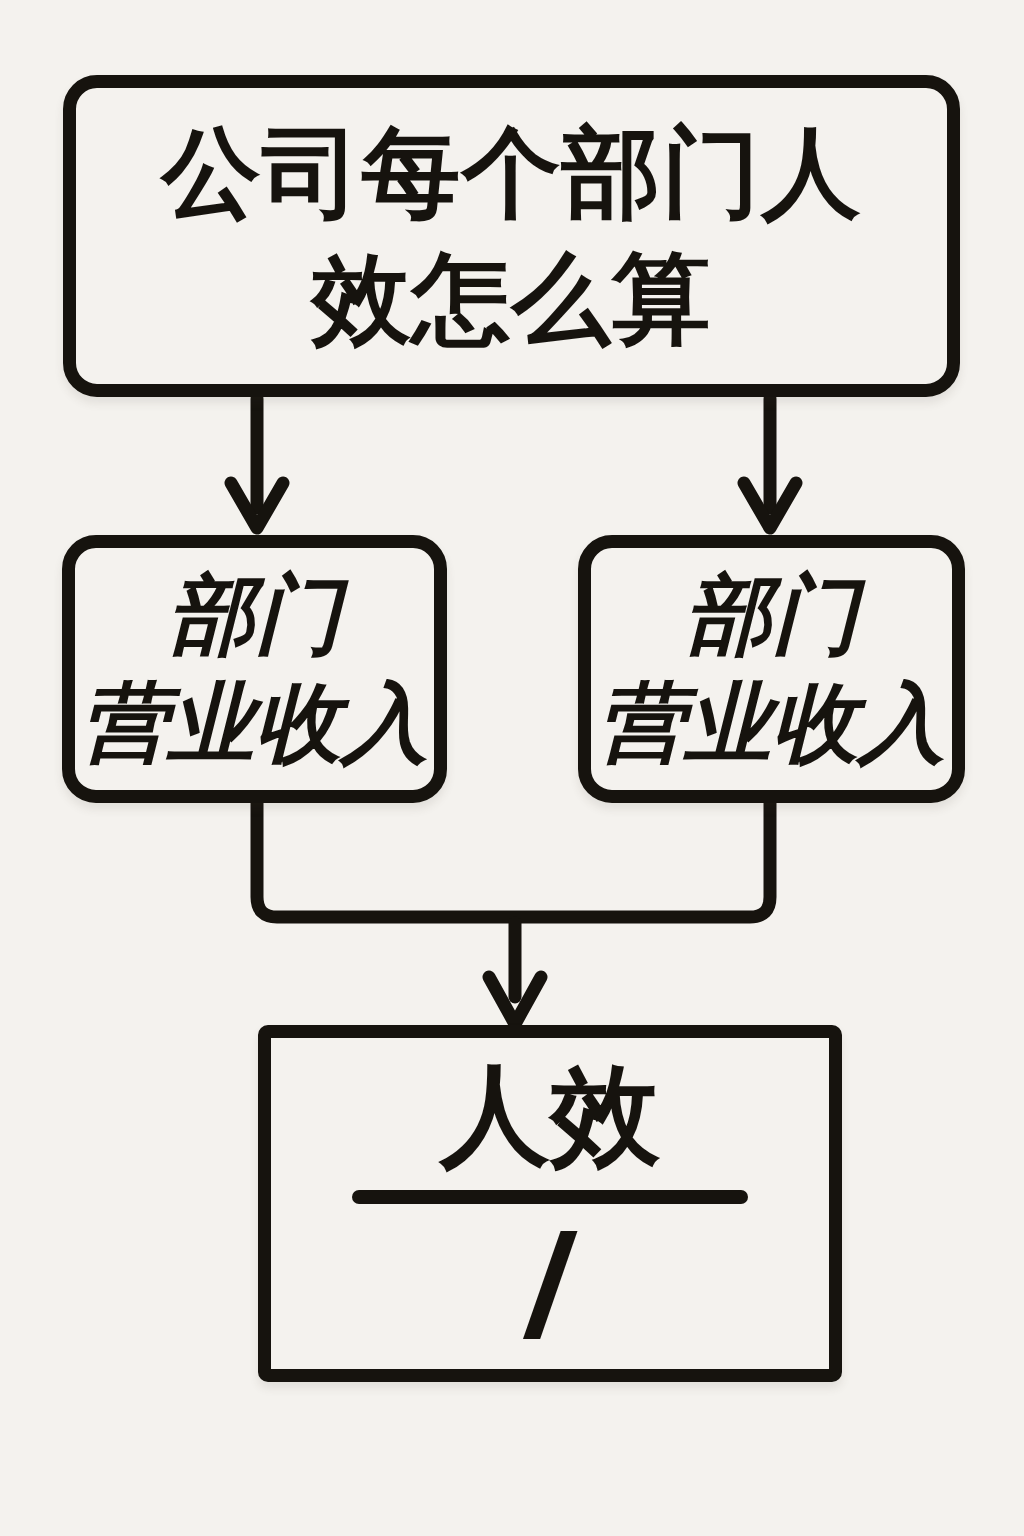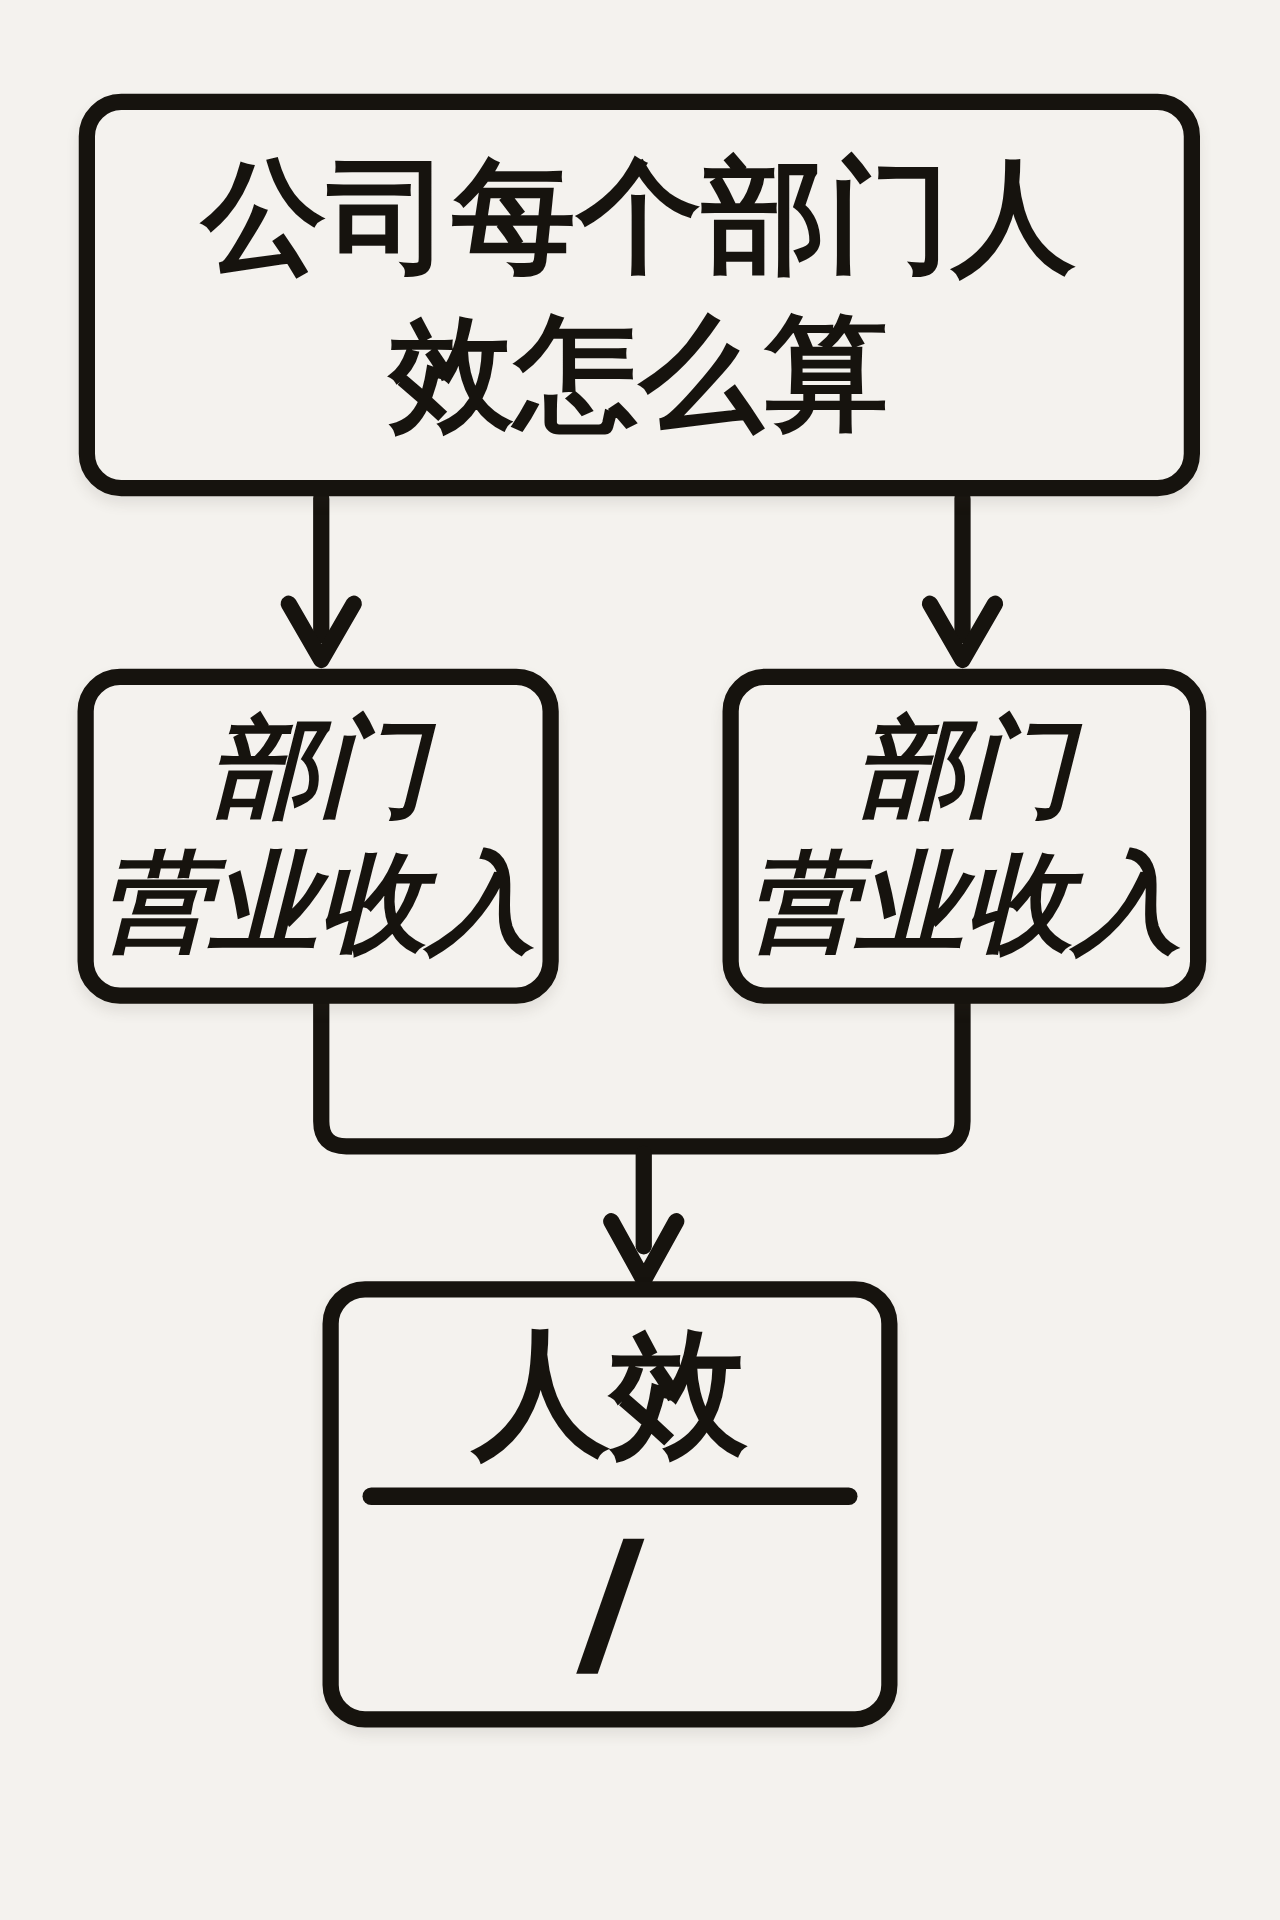--- a/index.html
+++ b/index.html
@@ -67,23 +67,24 @@
   .node-revenue {
     left: 62px; top: 535px;
     width: 385px; height: 268px;
   }
   .node-headcount {
     left: 578px; top: 535px;
     width: 387px; height: 268px;
   }
   .node-result {
     left: 258px; top: 1025px;
-    width: 460px; height: 357px;
+    width: 584px; height: 357px;
     justify-content: flex-start;
     padding-top: 22px;
+    border-radius: 10px;
   }
   .result-label {
     font-size: 110px;
     font-weight: 900;
     line-height: 1.0;
     white-space: nowrap;
   }
   .fraction-bar {
     margin-top: 20px;
     width: 396px;

